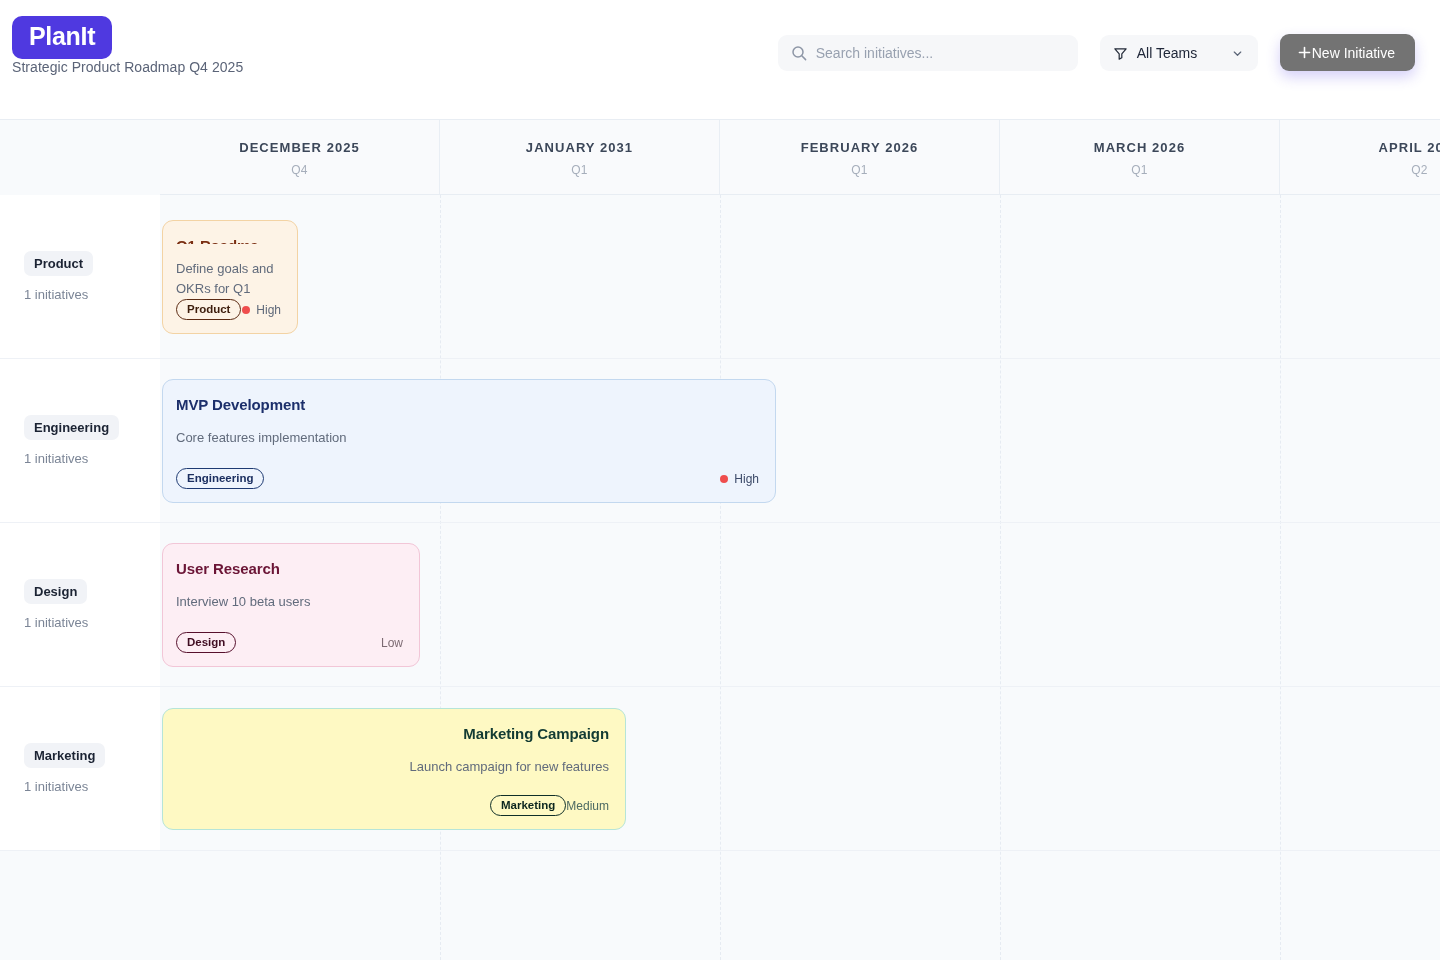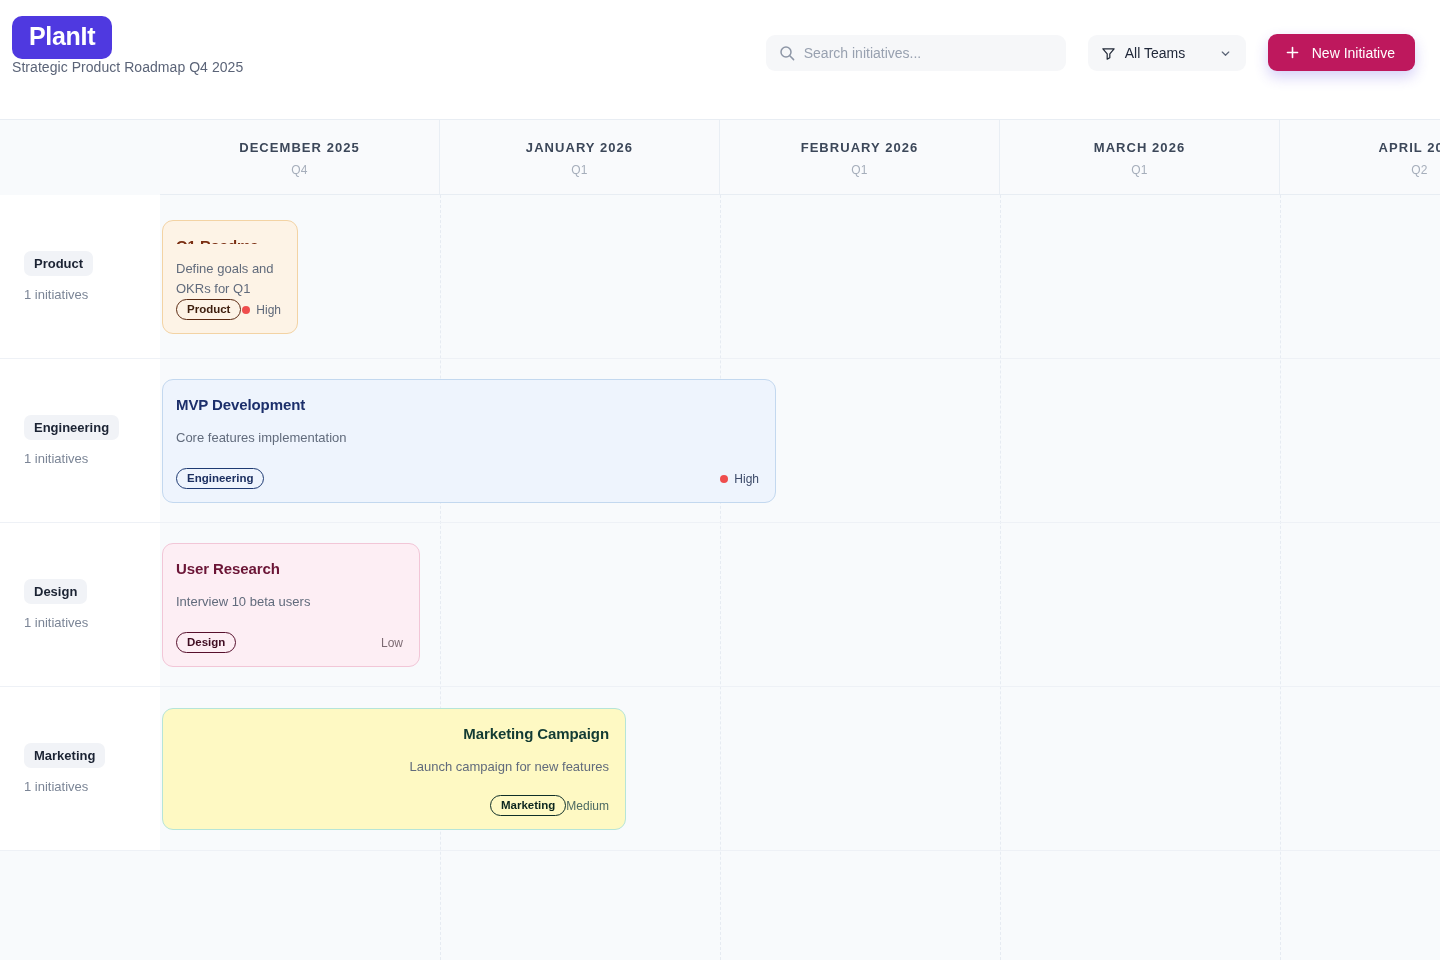--- a/index.html
+++ b/index.html
@@ -86,24 +86,24 @@
   }
   .team-filter-label {
     font-size: 14px;
     color: #20283a;
     flex: 1;
   }
 
   .new-initiative-btn {
     display: flex;
     align-items: center;
-    gap: 12px;
+    gap: 0;
     height: 37px;
     padding: 0 20px 0 17px;
-    background: #be185d;
+    background: #737373;
     border: none;
     border-radius: 9px;
     color: #ffffff;
     font-size: 14px;
     font-family: inherit;
     cursor: pointer;
     box-shadow: 0 6px 14px rgba(79,57,224,0.24);
   }
 
   
@@ -307,21 +307,21 @@
 </header>
 
 <main class="timeline">
 
   <div class="timeline-months" id="months-header">
       <div class="month-col">
         <div class="month-name">DECEMBER 2025</div>
         <div class="month-quarter">Q4</div>
       </div>
       <div class="month-col">
-        <div class="month-name">JANUARY 2026</div>
+        <div class="month-name">JANUARY 2031</div>
         <div class="month-quarter">Q1</div>
       </div>
       <div class="month-col">
         <div class="month-name">FEBRUARY 2026</div>
         <div class="month-quarter">Q1</div>
       </div>
       <div class="month-col">
         <div class="month-name">MARCH 2026</div>
         <div class="month-quarter">Q1</div>
       </div>

